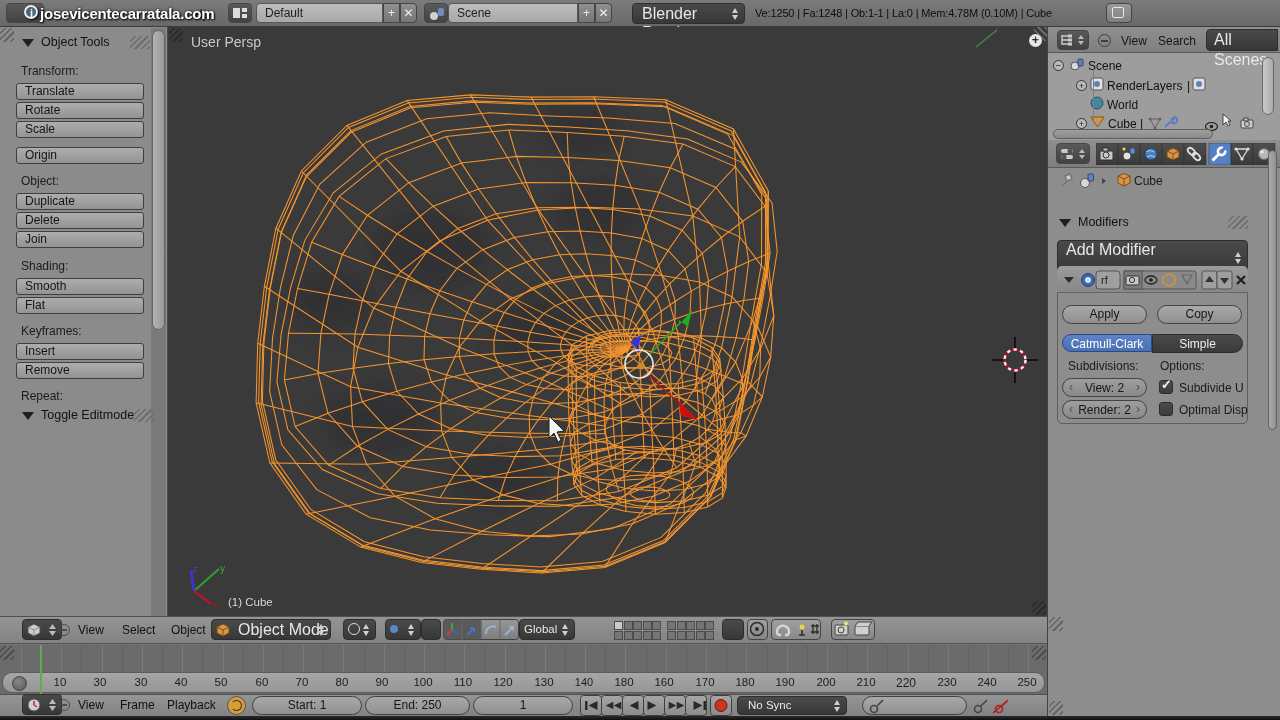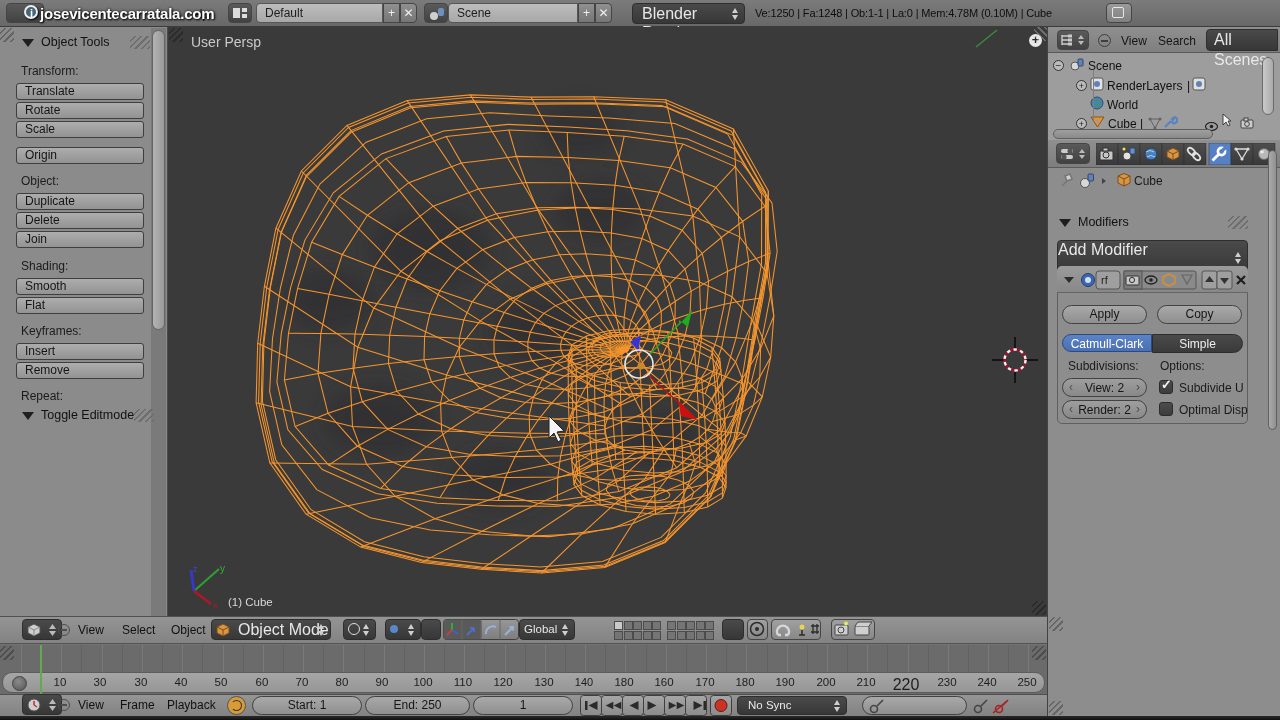--- a/index.html
+++ b/index.html
@@ -420,21 +420,21 @@
     <div class="abs" style="left:489px;top:676px;width:28px;text-align:center;font-size:11.5px;color:#1d1d1d;">120</div>
     <div class="abs" style="left:530px;top:676px;width:28px;text-align:center;font-size:11.5px;color:#1d1d1d;">130</div>
     <div class="abs" style="left:570px;top:676px;width:28px;text-align:center;font-size:11px;color:#1d1d1d;">140</div>
     <div class="abs" style="left:610px;top:676px;width:28px;text-align:center;font-size:11.5px;color:#1d1d1d;">180</div>
     <div class="abs" style="left:650px;top:676px;width:28px;text-align:center;font-size:11.5px;color:#1d1d1d;">160</div>
     <div class="abs" style="left:691px;top:676px;width:28px;text-align:center;font-size:11.5px;color:#1d1d1d;">170</div>
     <div class="abs" style="left:731px;top:676px;width:28px;text-align:center;font-size:11.5px;color:#1d1d1d;">180</div>
     <div class="abs" style="left:771px;top:676px;width:28px;text-align:center;font-size:11.5px;color:#1d1d1d;">190</div>
     <div class="abs" style="left:812px;top:676px;width:28px;text-align:center;font-size:11.5px;color:#1d1d1d;">200</div>
     <div class="abs" style="left:852px;top:676px;width:28px;text-align:center;font-size:11.5px;color:#1d1d1d;">210</div>
-    <div class="abs" style="left:892px;top:676px;width:28px;text-align:center;font-size:16px;color:#1d1d1d;">220</div>
+    <div class="abs" style="left:892px;top:676px;width:28px;text-align:center;font-size:12px;color:#1d1d1d;">220</div>
     <div class="abs" style="left:933px;top:676px;width:28px;text-align:center;font-size:11.5px;color:#1d1d1d;">230</div>
     <div class="abs" style="left:973px;top:676px;width:28px;text-align:center;font-size:11.5px;color:#1d1d1d;">240</div>
     <div class="abs" style="left:1013px;top:676px;width:28px;text-align:center;font-size:11.5px;color:#1d1d1d;">250</div>
   <div class="abs" style="left:40px;top:645px;width:2px;height:49px;background:#61aa4f;"></div>
   <div class="abs" style="left:12px;top:676px;width:15px;height:15px;border-radius:50%;background:radial-gradient(circle at 40% 35%,#8a8a8a,#555);border:1px solid #444;"></div>
 
   <div class="abs" id="playbar"></div>
   <div class="ddark" style="left:22px;top:694px;width:40px;height:21px;"></div>
   <svg class="abs" style="left:26px;top:697px;" width="34" height="15">
    <circle cx="8" cy="8" r="6" fill="#cfcfcf" stroke="#555"></circle>
@@ -618,21 +618,21 @@
  <circle cx="27" cy="11" r="4.5" fill="#d8d8d8" stroke="#555"></circle>
       <rect x="30" y="2" width="5.5" height="7" rx="1" fill="#5f83b8" stroke="#33486b"></rect>
  <path d="M44 6 L48 9 L44 12 Z" fill="#444"></path>
  <path d="M60 4 L66 1.5 L72 4 L72 11 L66 14 L60 11 Z" fill="#d89545" stroke="#7a4f16"></path>
       <path d="M60 4 L66 7 L72 4 M66 7 L66 14" stroke="#7a4f16" fill="none"></path>
 </svg>
 <div class="plabel" style="left:1134px;top:174px;">Cube</div>
 
   <div class="panelhdr" style="left:1059px;top:215px;"><span class="phdrtri"></span>Modifiers</div>
   <div class="stripes" style="left:1228px;top:216px;"></div>
-  <div class="ddark" style="left:1057px;top:240px;width:191px;height:35px;line-height:18px;">Add Modifier<span class="updown"></span></div>
+  <div class="ddark" style="left:1057px;top:240px;width:191px;height:35px;line-height:18px;padding-left:8px;">Add Modifier<span class="updown"></span></div>
   <div class="abs" id="modbox" style="left:1057px;top:266px;width:191px;height:158px;border:1px solid #5f5f5f;border-radius:5px;"></div>
   <div class="abs" id="modhdr" style="left:1057px;top:266px;width:191px;height:27px;background:linear-gradient(#9b9b9b,#888888);border-bottom:1px solid #666;border-radius:5px 5px 0 0;"></div>
 <svg class="abs" style="left:1060px;top:269px;" width="186" height="22">
  <path d="M4 8 L14 8 L9 14 Z" fill="#2c2c2c"></path>
  <circle cx="28" cy="11" r="6.5" fill="#3b66b0" stroke="#26406e"></circle>
       <circle cx="28" cy="11" r="3" fill="#cfe0f5"></circle>
  <rect x="36" y="2" width="24" height="18" rx="3" fill="#9f9f9f" stroke="#555"></rect>
  <text x="41" y="15" font-size="11" fill="#222" font-family="Liberation Sans, sans-serif">rf</text>
  <rect x="64" y="2" width="72" height="18" rx="2" fill="#8a8a8a" stroke="#555"></rect>
  <rect x="64" y="2" width="18" height="18" fill="#7b7b7b" stroke="#555"></rect>

